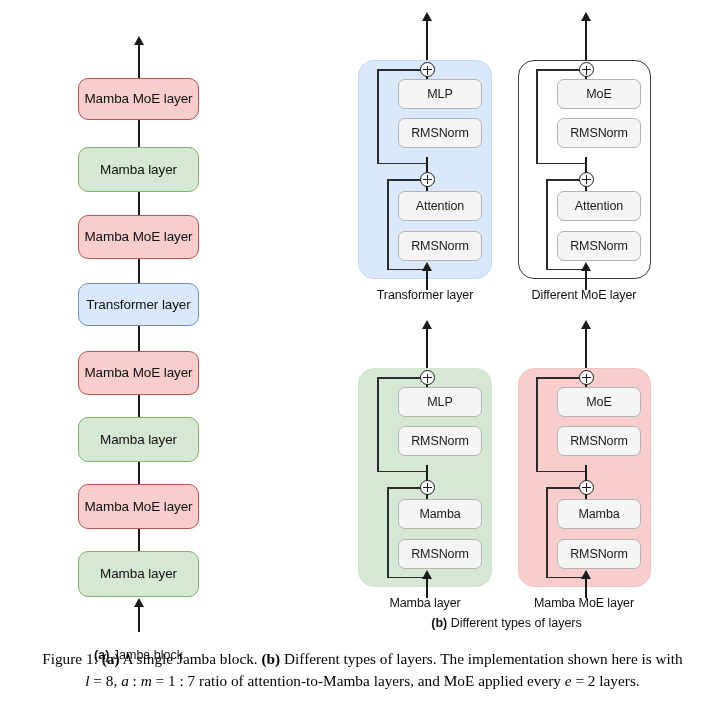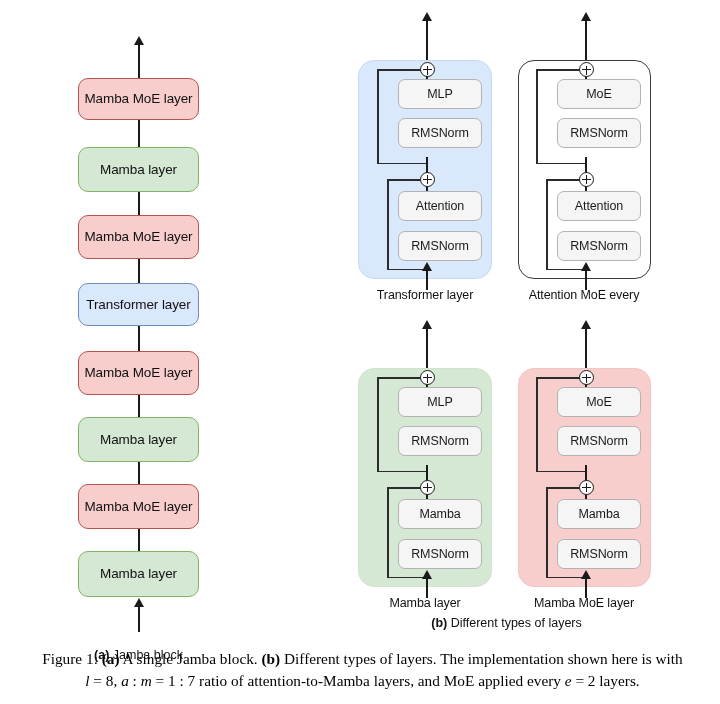--- a/index.html
+++ b/index.html
@@ -259,21 +259,21 @@
     <div class="abs innerbox" style="left:39px;top:110px;width:84px;height:30px;">
       <span>RMSNorm</span>
     </div>
     <div class="abs innerbox" style="left:39px;top:183px;width:84px;height:30px;">
       <span>Attention</span>
     </div>
     <div class="abs innerbox" style="left:39px;top:223px;width:84px;height:30px;">
       <span>RMSNorm</span>
     </div>
 
-    <div class="abs panel-caption" style="left:-14px;top:280px;width:160px;">Attention MoE every</div>
+    <div class="abs panel-caption" style="left:-14px;top:280px;width:160px;">Different MoE layer</div>
   </div>
 
   <div class="abs" style="left:355px;top:316px;width:140px;height:300px;">
 
     <div class="abs wire-v" style="left:71.3px;top:12px;height:43px;"></div>
     <div class="abs arrowhead" style="left:67px;top:4px;"></div>
 
     <div class="abs panel p-green" style="left:3px;top:52px;width:134px;height:219px;"></div>
 
     <div class="abs rail rail-h" style="left:22px;top:154.5px;width:50px;"></div>

